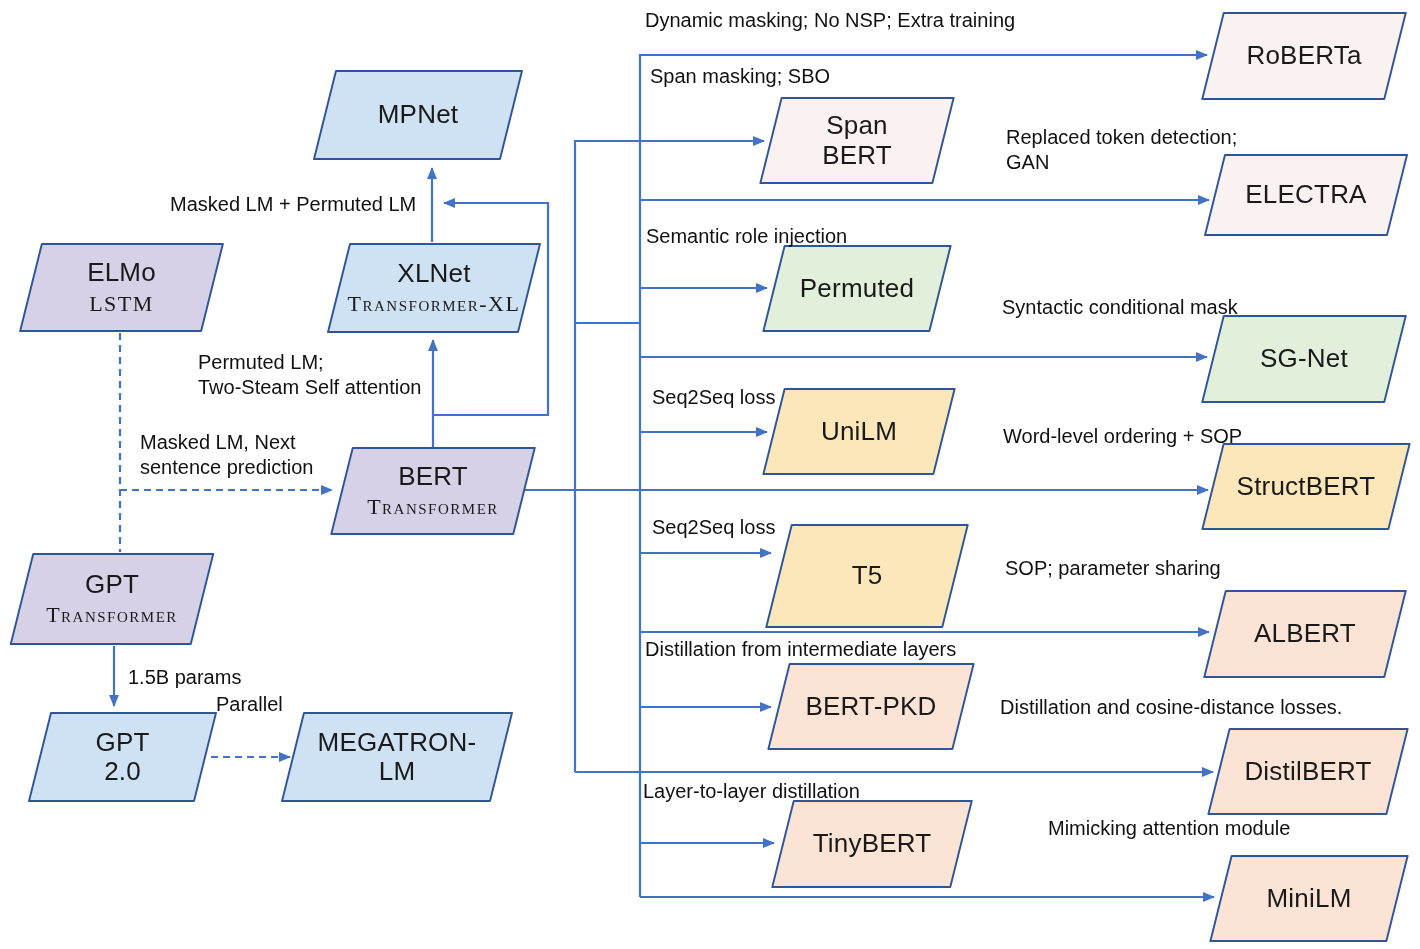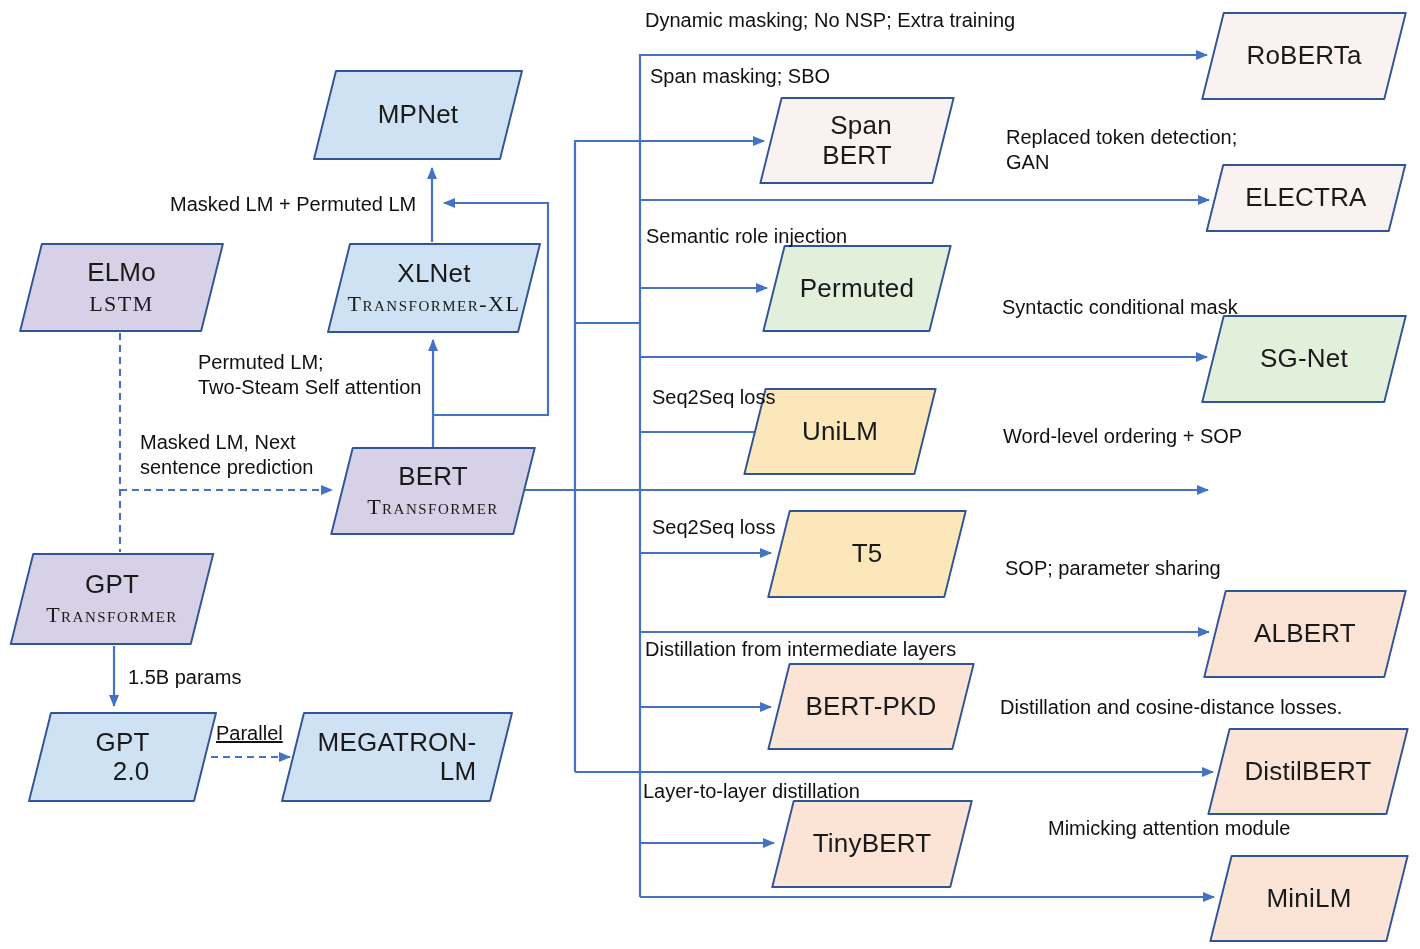--- a/index.html
+++ b/index.html
@@ -16,21 +16,21 @@
     position:absolute;inset:0;
     transform:skewX(-14deg);
     border:2.2px solid #2f5597;
     border-radius:1px;
     box-sizing:border-box;
   }
   .node-text{
     position:absolute;inset:0;
     display:flex;flex-direction:column;
     align-items:center;justify-content:center;
-    text-align:right;
+    text-align:center;
     color:#1a1a1a;
   }
   .node-title{
     font-size:26px;
     line-height:1.12;
     white-space:pre-line;
     letter-spacing:.2px;
   }
   .node-sub{
     font-family:"Liberation Serif", serif;
@@ -135,45 +135,51 @@
         <div class="node-title">RoBERTa</div>
       </div>
     </div>
     <div class="node" style="left: 770px; top: 97px; width: 174px; height: 87px;">
       <div class="node-shape" style="background: rgb(250, 241, 241); border-color: rgb(47, 85, 151);"></div>
       <div class="node-text">
         <div class="node-title">Span
 BERT</div>
       </div>
     </div>
-    <div class="node" style="left: 1214px; top: 164px; width: 184px; height: 68px;">
+    <div class="node" style="left: 1214px; top: 154px; width: 184px; height: 82px;">
       <div class="node-shape" style="background: rgb(250, 241, 241); border-color: rgb(47, 85, 151);"></div>
       <div class="node-text">
         <div class="node-title">ELECTRA</div>
       </div>
     </div>
     <div class="node" style="left: 773px; top: 245px; width: 168px; height: 87px;">
       <div class="node-shape" style="background: rgb(226, 239, 218); border-color: rgb(47, 85, 151);"></div>
       <div class="node-text">
         <div class="node-title">Permuted</div>
       </div>
     </div>
     <div class="node" style="left: 1212px; top: 315px; width: 184px; height: 88px;">
       <div class="node-shape" style="background: rgb(226, 239, 218); border-color: rgb(47, 85, 151);"></div>
       <div class="node-text">
         <div class="node-title">SG-Net</div>
       </div>
     </div>
-    <div class="node" style="left: 754px; top: 388px; width: 172px; height: 87px;">
+    <div class="node" style="left: 773px; top: 388px; width: 172px; height: 87px;">
       <div class="node-shape" style="background: rgb(251, 231, 185); border-color: rgb(47, 85, 151);"></div>
       <div class="node-text">
         <div class="node-title">UniLM</div>
       </div>
     </div>
-    <div class="node" style="left: 778px; top: 510px; width: 178px; height: 88px;">
+    <div class="node" style="left: 1212px; top: 443px; width: 188px; height: 87px;">
+      <div class="node-shape" style="background: rgb(251, 231, 185); border-color: rgb(47, 85, 151);"></div>
+      <div class="node-text">
+        <div class="node-title">StructBERT</div>
+      </div>
+    </div>
+    <div class="node" style="left: 778px; top: 524px; width: 178px; height: 104px;">
       <div class="node-shape" style="background: rgb(251, 231, 185); border-color: rgb(47, 85, 151);"></div>
       <div class="node-text">
         <div class="node-title">T5</div>
       </div>
     </div>
     <div class="node" style="left: 1214px; top: 590px; width: 182px; height: 88px;">
       <div class="node-shape" style="background: rgb(251, 228, 213); border-color: rgb(47, 85, 151);"></div>
       <div class="node-text">
         <div class="node-title">ALBERT</div>
       </div>
@@ -215,14 +221,14 @@
     <div class="edge-label" style="left: 645px; top: 637px;">Distillation from intermediate layers</div>
     <div class="edge-label" style="left: 1000px; top: 695px;">Distillation and cosine-distance losses.</div>
     <div class="edge-label" style="left: 643px; top: 779px;">Layer-to-layer  distillation</div>
     <div class="edge-label" style="left: 1002px; top: 816px; margin-left: 46px;">Mimicking attention  module</div>
     <div class="edge-label" style="left: 170px; top: 192px;">Masked LM  + Permuted LM</div>
     <div class="edge-label" style="left: 198px; top: 350px;">Permuted LM;
 Two-Steam Self attention</div>
     <div class="edge-label" style="left: 140px; top: 430px;">Masked LM, Next
 sentence prediction</div>
     <div class="edge-label" style="left: 128px; top: 665px;">1.5B params</div>
-    <div class="edge-label" style="left: 216px; top: 721px; text-decoration: underline;">Parallel</div>
+    <div class="edge-label" style="left: 216px; top: 692px;">Parallel</div>
   </div>
 
 </body></html>

